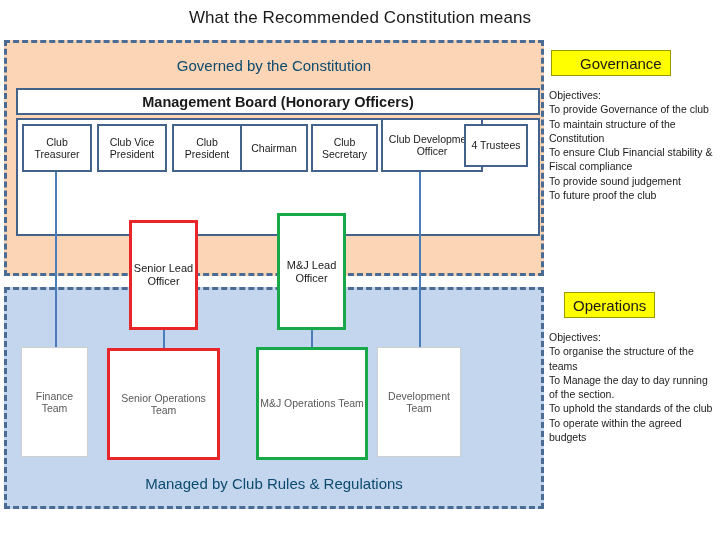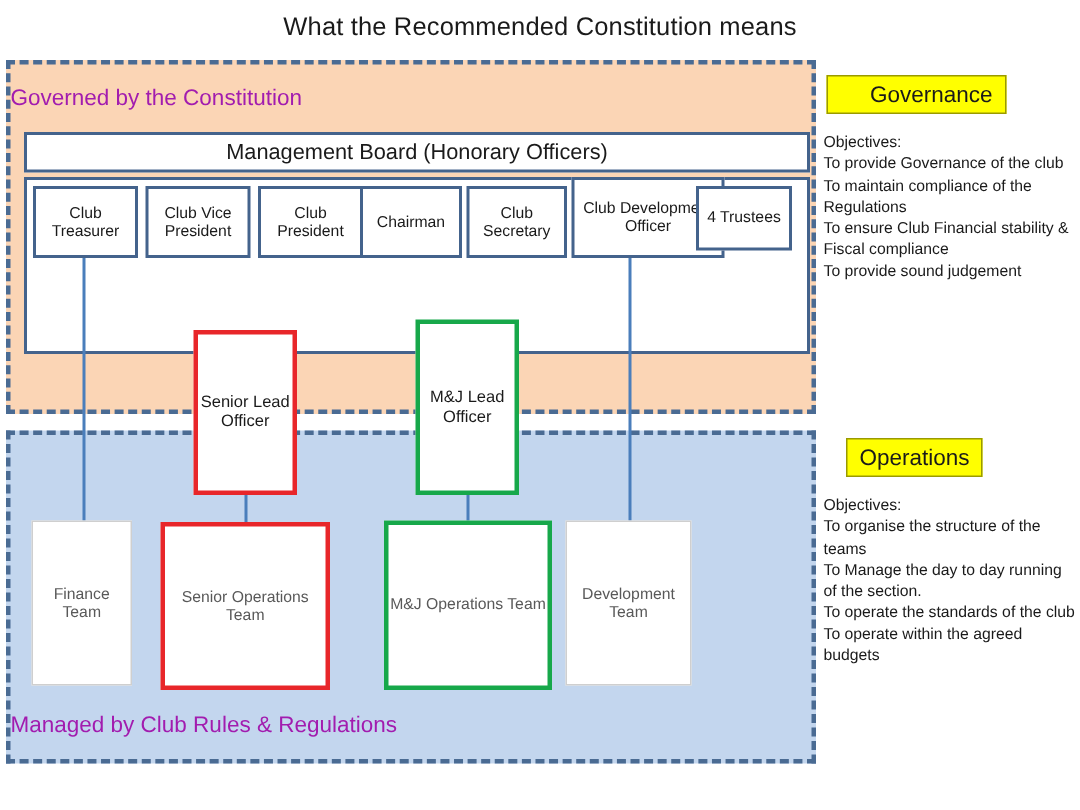--- a/index.html
+++ b/index.html
@@ -45,42 +45,43 @@
     top: 287px;
     width: 540px;
     height: 222px;
     background: #c3d6ee;
     border: 3px dashed #4a6b93;
   }
 
   .zone-caption {
     position: absolute;
     width: 100%;
-    text-align: left;
+    text-align: center;
     font-size: 15px;
-    color: #a21caf;
+    color: #0c4a6e;
   }
   #governance-caption { top: 14px; }
   #operations-caption { bottom: 14px; }
 
   
   #board-title-box {
     position: absolute;
     left: 16px;
     top: 88px;
     width: 524px;
     height: 27px;
     box-sizing: border-box;
     background: #ffffff;
     border: 2px solid #44638c;
     display: flex;
     align-items: center;
     justify-content: center;
     font-size: 14.5px;
     color: #1a1a1a;
+    font-weight: bold;
   }
   #board-members-box {
     position: absolute;
     left: 16px;
     top: 118px;
     width: 524px;
     height: 118px;
     box-sizing: border-box;
     background: #ffffff;
     border: 2px solid #44638c;
@@ -190,25 +191,26 @@
 
 <div class="node team plain" style="left:21px;  top:347px; width:67px;  height:110px;">Finance Team</div>
 <div class="node team red" style="left:107px; top:348px; width:113px; height:112px;">Senior Operations Team</div>
 <div class="node team green" style="left:256px; top:347px; width:112px; height:113px;">M&amp;J  Operations Team</div>
 <div class="node team plain" style="left:377px; top:347px; width:84px;  height:110px;">Development Team</div>
 
 <div class="badge" id="governance-badge">Governance</div>
 <div class="objective-block" id="governance-objectives">
   <span class="obj-head">Objectives:</span>
   <span class="obj-line">To provide Governance of the club</span>
-  <span class="obj-line">To maintain compliance of the Regulations</span>
+  <span class="obj-line">To maintain structure of the Constitution</span>
   <span class="obj-line">To ensure Club Financial stability &amp; Fiscal compliance</span>
   <span class="obj-line">To provide sound judgement</span>
+  <span class="obj-line">To future proof the club</span>
 </div>
 
 <div class="badge" id="operations-badge">Operations</div>
 <div class="objective-block" id="operations-objectives">
   <span class="obj-head">Objectives:</span>
   <span class="obj-line">To organise the structure of the teams</span>
   <span class="obj-line">To Manage the day to day running of the section.</span>
-  <span class="obj-line">To  operate the standards of the club</span>
+  <span class="obj-line">To  uphold the standards of the club</span>
   <span class="obj-line">To operate within the agreed budgets</span>
 </div>
 
 </body></html>

